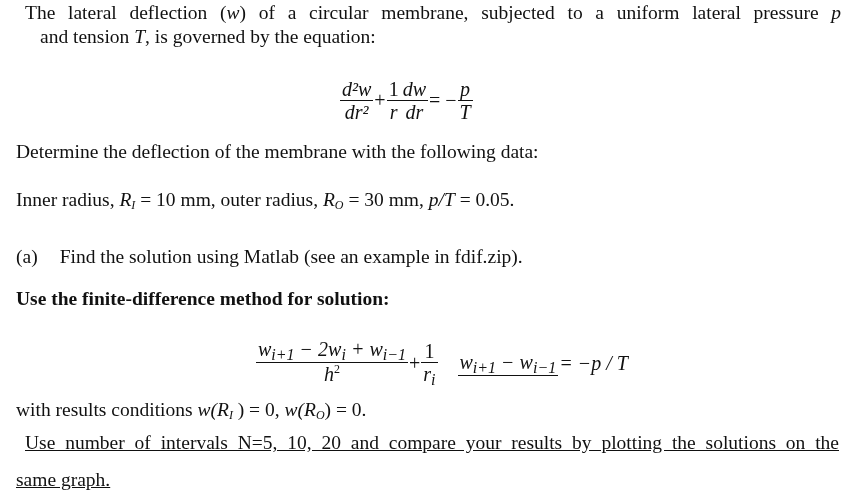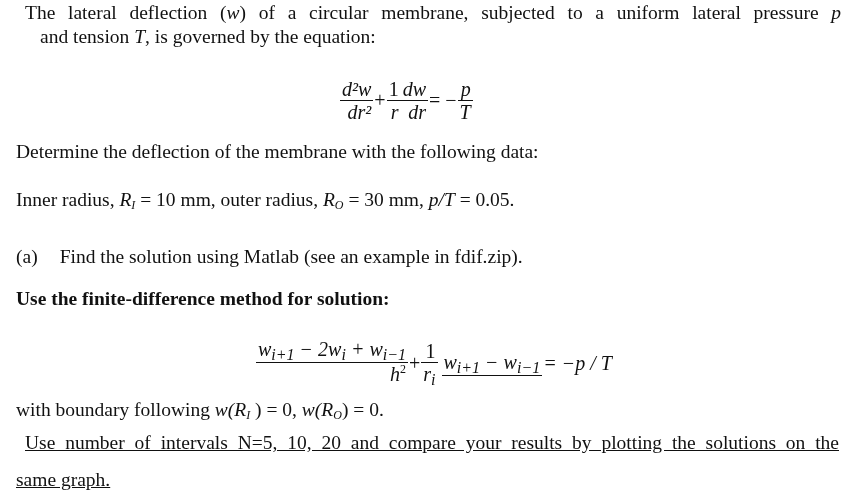--- a/index.html
+++ b/index.html
@@ -8,21 +8,21 @@
     font-family: "Liberation Serif", "DejaVu Serif", serif;
     color: #111111;
     font-size: 19.5px;
   }
   .line { position: absolute; left: 16px; white-space: nowrap; line-height: 22px; }
   .just { text-align: justify; text-align-last: justify; width: 816px; margin-left: 9px; }
   i, .it { font-style: italic; }
   .sub { font-size: 12px; font-style: italic; position: relative; top: 3px; }
   .sup { font-size: 12px; position: relative; top: -8px; }
   .math { position: absolute; font-family: "Liberation Serif", serif; font-size: 20px; }
-  .frac { display: inline-block; vertical-align: middle; text-align: right; }
+  .frac { display: inline-block; vertical-align: middle; text-align: center; }
   .frac .num { display: block; padding: 0 2px; border-bottom: 1.3px solid #111; line-height: 22px; }
   .frac .den { display: block; padding: 0 2px; line-height: 22px; }
   .op { display: inline-block; vertical-align: middle; padding: 0 1px; }
   .isub { font-size: 16px; font-style: italic; position: relative; top: 4px; }
 </style>
 </head>
 <body>
 
 <div class="line just" style="top:2px;">
   <span>The lateral deflection (</span><i>w</i><span>) of a circular membrane, subjected to a uniform lateral pressure </span><i>p</i>
@@ -59,23 +59,23 @@
 
 <div class="line" style="top:288px;font-weight:bold;">Use the finite-difference method for solution:</div>
 
 <div class="math" style="left:256px; top:338px;">
   <span class="frac">
     <span class="num"><i>w</i><span class="isub">i+1</span><i> − 2w</i><span class="isub">i</span><i> + w</i><span class="isub">i−1</span></span>
     <span class="den"><i>h</i><span class="sup">2</span></span>
   </span><span class="op">+</span><span class="frac">
     <span class="num">1</span>
     <span class="den"><i>r</i><span class="isub">i</span></span>
-  </span><span class="frac" style="margin-left:4px;">
+  </span><span class="frac" style="margin-left:20px;">
     <span class="num"><i>w</i><span class="isub">i+1</span><i> − w</i><span class="isub">i−1</span></span>
   </span><span class="op it">= −p / T</span>
 </div>
 
 <div class="line" style="top:399px;">
-  <span>with boundary following </span><i>w(R</i><span class="sub">I</span><span> ) = 0, </span><i>w(R</i><span class="sub">O</span><span>) = 0.</span>
+  <span>with results conditions </span><i>w(R</i><span class="sub">I</span><span> ) = 0, </span><i>w(R</i><span class="sub">O</span><span>) = 0.</span>
 </div>
 
 <div class="line just" style="top:432px; width:814px;text-decoration:underline;">Use number of intervals N=5, 10, 20 and compare your results by plotting the solutions on the</div>
 <div class="line" style="top:469px;text-decoration:underline;">same graph.</div>
 
 </body></html>

